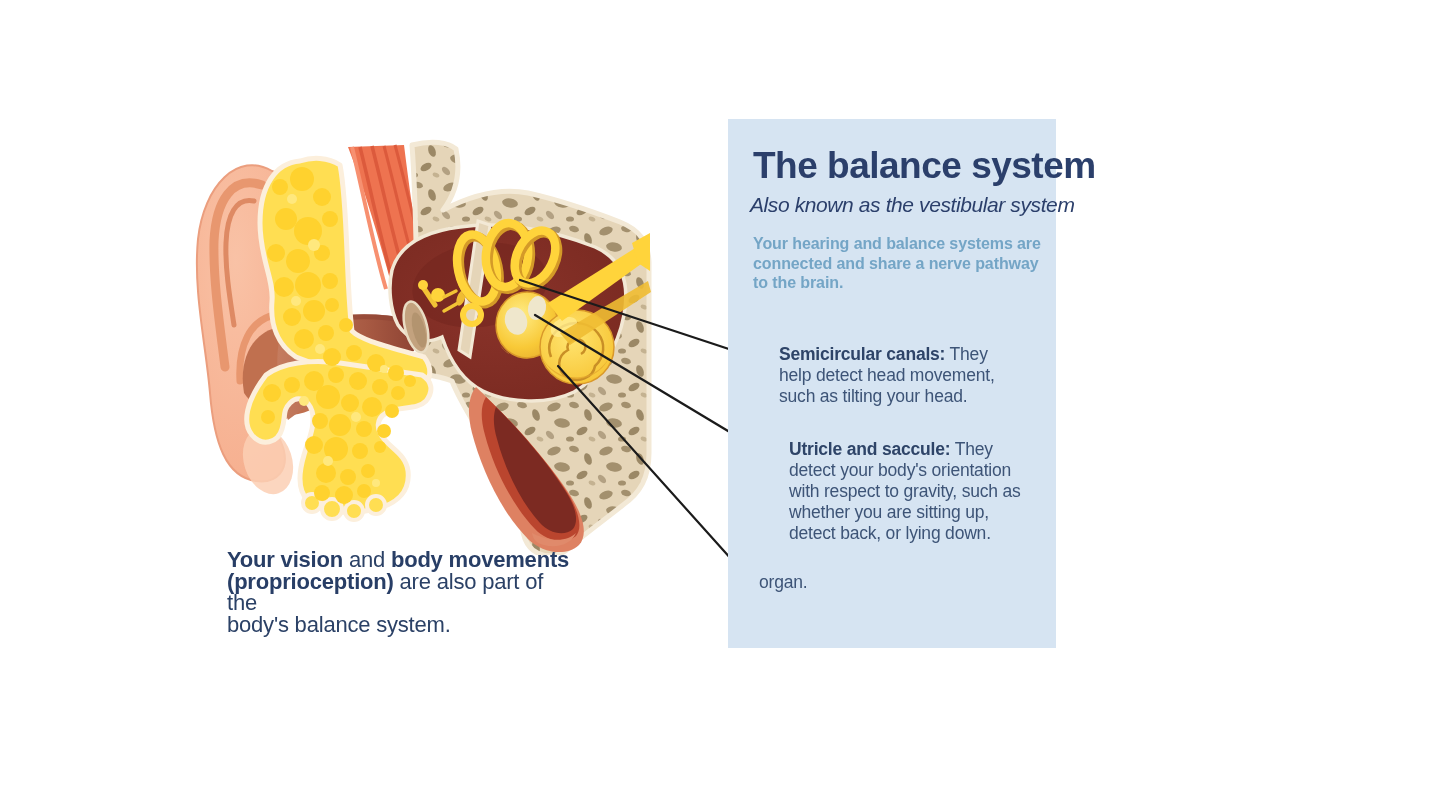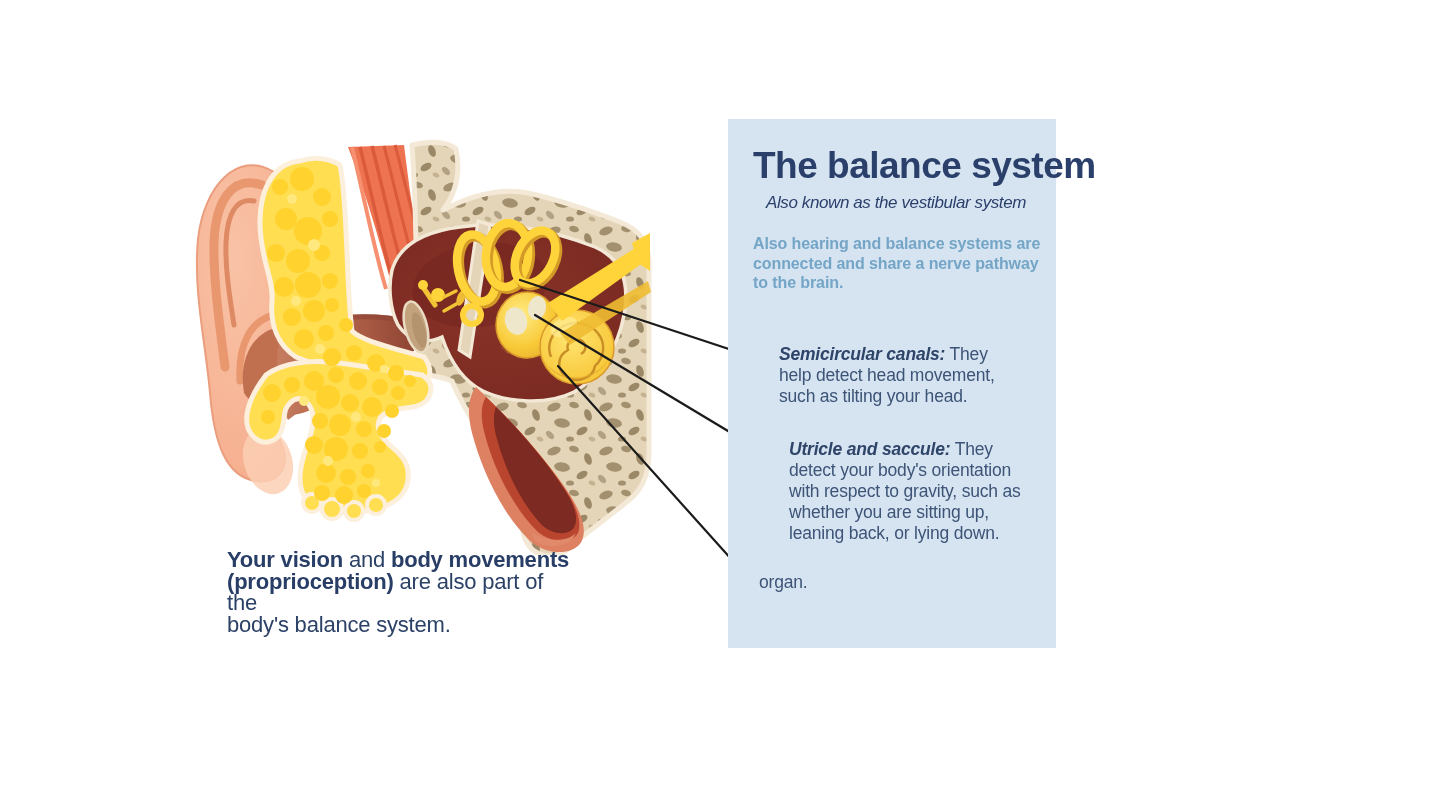--- a/index.html
+++ b/index.html
@@ -13,36 +13,36 @@
   .panel{
     position:absolute;left:728px;top:119px;width:328px;height:529px;
     background:var(--panel-bg,#d6e4f2);
   }
   .panel-title{
     position:absolute;left:25px;top:28px;width:350px;
     font-size:37px;font-weight:700;letter-spacing:-0.5px;
     color:var(--title-color,#2b3f6b);line-height:1.05;
   }
   .panel-subtitle{
-    position:absolute;left:38px;top:74px;width:350px;
-    font-size:17px;font-style:italic;font-weight:500;letter-spacing:-0.4px;
+    position:absolute;left:22px;top:74px;width:350px;
+    font-size:21px;font-style:italic;font-weight:500;letter-spacing:-0.4px;
     color:var(--title-color,#2b3f6b);
   }
   .panel-intro{
     position:absolute;left:25px;top:115px;width:340px;
     font-size:16px;font-weight:700;line-height:19.5px;letter-spacing:-0.1px;
     color:var(--intro-color,#74a5c6);
     white-space:pre-line;
   }
   .anno{
     position:absolute;
     font-size:17.5px;line-height:21px;letter-spacing:-0.2px;
     color:var(--body-color,#3d5477);
   }
-  .anno b{color:#2e4468;font-style:italic;}
+  .anno b{color:#2e4468;}
   .anno .ln{display:block;}
   .anno-1{left:51px;top:225px;width:290px;}
   .anno-2{left:61px;top:320px;width:300px;}
   .anno-3{left:31px;top:453px;width:290px;}
 
   
   .caption{
     position:absolute;left:227px;top:549px;width:345px;
     font-size:22px;line-height:21.5px;letter-spacing:-0.2px;
     color:var(--caption-color,#2b4166);
@@ -261,35 +261,35 @@
 
   <svg class="leader-svg" id="leaderSvg">
       <line x1="520" y1="280" x2="768" y2="362" stroke="#1b1b1b" stroke-width="2.2" stroke-linecap="round"></line>
       <line x1="535" y1="315" x2="768" y2="455" stroke="#1b1b1b" stroke-width="2.2" stroke-linecap="round"></line>
       <line x1="558" y1="366" x2="750" y2="580" stroke="#1b1b1b" stroke-width="2.2" stroke-linecap="round"></line>
     </svg>
 
   <div class="panel">
     <div class="panel-title">The balance system</div>
     <div class="panel-subtitle">Also known as the vestibular system</div>
-    <div class="panel-intro">Also hearing and balance systems are
+    <div class="panel-intro">Your hearing and balance systems are
 connected and share a nerve pathway
 to the brain.</div>
 
     <div class="anno anno-1">
         <span class="ln"><b>Semicircular canals:</b><span> They</span></span>
         <span class="ln"><span>help detect head movement,</span></span>
         <span class="ln"><span>such as tilting your head.</span></span>
       </div>
     <div class="anno anno-2">
         <span class="ln"><b>Utricle and saccule:</b><span> They</span></span>
         <span class="ln"><span>detect your body's orientation</span></span>
         <span class="ln"><span>with respect to gravity, such as</span></span>
         <span class="ln"><span>whether you are sitting up,</span></span>
-        <span class="ln"><span>leaning back, or lying down.</span></span>
+        <span class="ln"><span>detect back, or lying down.</span></span>
       </div>
     <div class="anno anno-3">
         <span class="ln"><span>organ.</span></span>
       </div>
   </div>
 
   <div class="caption">
       <span class="ln"><b>Your vision</b><span> and </span><b>body movements</b></span>
       <span class="ln"><b>(proprioception)</b><span> are also part of the</span></span>
       <span class="ln"><span>body's balance system.</span></span>

